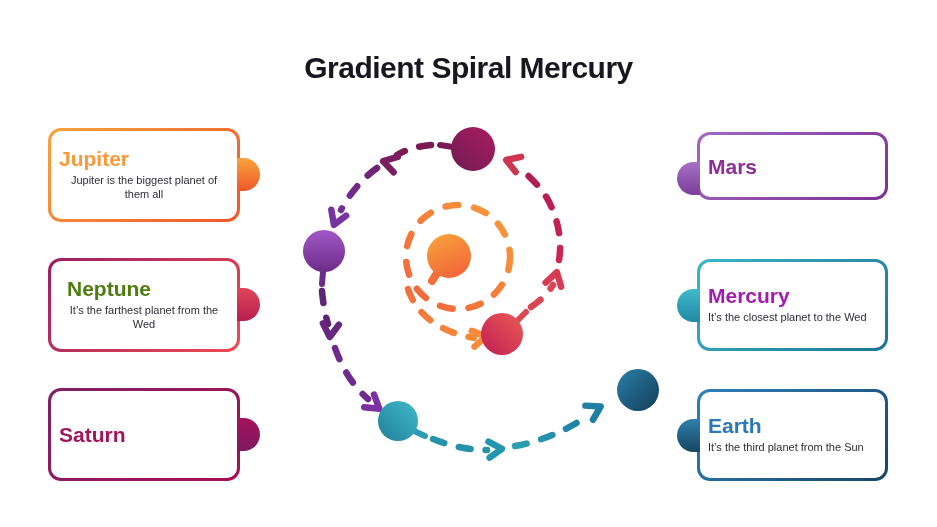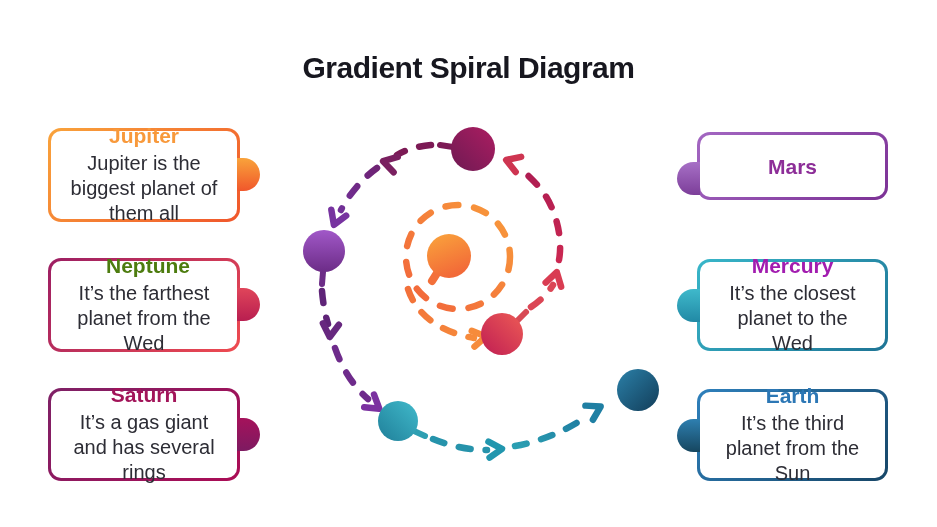--- a/index.html
+++ b/index.html
@@ -8,25 +8,25 @@
     font-family:"Liberation Sans",sans-serif;
   }
   .page-title{
     position:absolute;left:0;top:51px;width:100%;text-align:center;
     font-size:30px;font-weight:bold;color:#17171f;letter-spacing:-0.5px;
   }
   
   .card{position:absolute;border-radius:13px;}
   .card-inner{
     position:absolute;inset:3px;background:#fff;border-radius:10px;
-    display:flex;flex-direction:column;align-items:center;justify-content:center;
-    gap:5px;padding:2px 16px;text-align:center;
+    display:flex;flex-direction:column;align-items:flex-start;justify-content:center;
+    gap:5px;padding:2px 8px;text-align:center;
   }
   .card-title{font-size:21px;font-weight:bold;line-height:1;}
-  .card-body{font-size:20px;line-height:1.25;color:#2d2d35;}
+  .card-body{font-size:11px;line-height:1.25;color:#2d2d35;}
   .tab{position:absolute;top:30px;width:23px;height:33px;}
   .card.left  .tab{right:-20px;border-radius:0 17px 17px 0;}
   .card.right .tab{left:-20px;border-radius:17px 0 0 17px;}
 
   .c0{left:48px;top:128px;width:192px;height:94px;background:linear-gradient(135deg,#F9A33B,#F0562B);}
   .c1{left:48px;top:258px;width:192px;height:94px;background:linear-gradient(135deg,#9C1E63,#EF4B50);}
   .c2{left:48px;top:388px;width:192px;height:93px;background:linear-gradient(135deg,#7E2166,#AB0C55);}
   .c3{left:697px;top:132px;width:191px;height:68px;background:linear-gradient(135deg,#A367C2,#7C3195);}
   .c4{left:697px;top:259px;width:191px;height:92px;background:linear-gradient(135deg,#38B6C9,#1E7495);}
   .c5{left:697px;top:389px;width:191px;height:92px;background:linear-gradient(135deg,#2E80BC,#174667);}
@@ -43,21 +43,21 @@
   .ring{fill:none;stroke-width:6.5;stroke-linecap:round;stroke-dasharray:13 16;}
   .dash{fill:none;stroke-width:6.5;stroke-linecap:round;stroke-dasharray:12 15;}
   .arr{fill:none;stroke-width:6.5;stroke-linecap:round;stroke-linejoin:round;}
   .stem{stroke-linecap:round;fill:none;}
 </style>
 </head>
 <body>
 
 <div id="stage">
 
-  <div class="page-title">Gradient Spiral Diagram</div>
+  <div class="page-title">Gradient Spiral Mercury</div>
 
   <div class="card left c0">
     <div class="tab"></div>
     <div class="card-inner">
       <div class="card-title">Jupiter</div>
       <div class="card-body">Jupiter is the biggest planet of them all</div>
     </div>
   </div>
 
   <div class="card left c1">
@@ -65,21 +65,20 @@
     <div class="card-inner">
       <div class="card-title">Neptune</div>
       <div class="card-body">It’s the farthest planet from the Wed</div>
     </div>
   </div>
 
   <div class="card left c2">
     <div class="tab"></div>
     <div class="card-inner">
       <div class="card-title">Saturn</div>
-      <div class="card-body">It’s a gas giant and has several rings</div>
     </div>
   </div>
 
   <div class="card right c3">
     <div class="tab"></div>
     <div class="card-inner">
       <div class="card-title">Mars</div>
     </div>
   </div>
 

